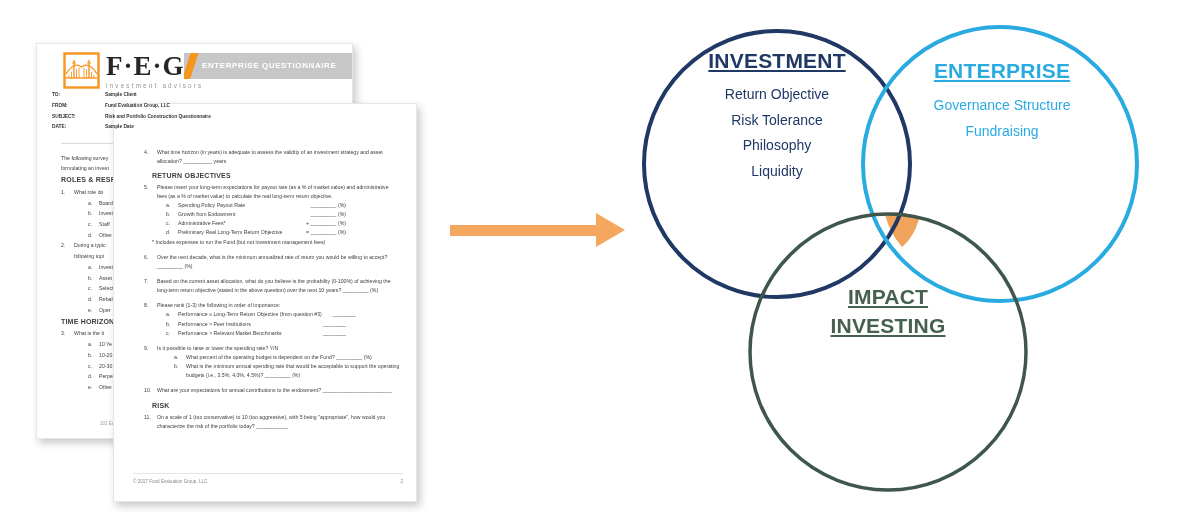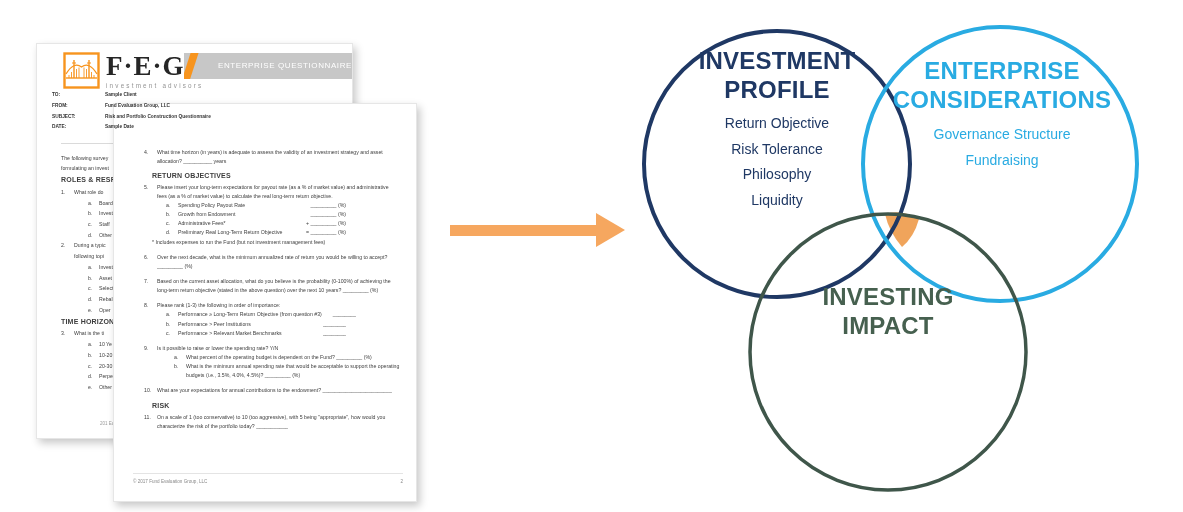--- a/index.html
+++ b/index.html
@@ -17,22 +17,22 @@
   .logo-badge{width:37px;height:37px;flex:none;}
   .brand-line{display:flex;align-items:flex-start;}
   .brand{font-family:"Liberation Serif",serif;font-weight:700;font-size:27px;line-height:29px;
          color:#262626;letter-spacing:1px;}
   .reg{font-size:7px;color:#444;margin-top:1px;}
   .tagline{font-size:6.3px;letter-spacing:2.2px;color:#949494;margin-top:1px;}
 
   
   .banner{position:absolute;left:147px;top:9px;right:0;height:26px;background:#C7C7C7;overflow:hidden;}
   .banner-slash{position:absolute;left:2px;top:-3px;width:8px;height:34px;transform:skewX(-18deg);}
-  .banner-text{display:block;padding-left:18px;line-height:26px;color:#fff;font-weight:400;
-               font-size:8px;letter-spacing:.6px;white-space:nowrap;margin-left:16px;}
+  .banner-text{display:block;padding-left:18px;line-height:26px;color:#fff;font-weight:700;
+               font-size:8px;letter-spacing:.6px;white-space:nowrap;}
 
   
   .memo{position:absolute;left:52px;top:92px;z-index:3;font-size:4.8px;color:#333;}
   .memo-row{display:flex;height:10.8px;align-items:flex-start;}
   .memo-label{width:53px;flex:none;font-weight:700;}
   .memo-value{font-weight:700;white-space:nowrap;}
 
   
   .rows{color:#3d3d3d;}
   .row{display:flex;align-items:baseline;margin-top:3px;line-height:1.18;white-space:nowrap;}
@@ -65,21 +65,21 @@
 
   
   .arrow-shaft{position:absolute;left:450px;top:225px;width:146px;height:11px;}
   .arrow-head{position:absolute;left:596px;top:213px;width:0;height:0;
               border-top:17.5px solid transparent;border-bottom:17.5px solid transparent;
               border-left-width:29px;border-left-style:solid;}
 
   
   .venn-svg{position:absolute;left:635px;top:8px;}
   .venn-label{position:absolute;transform:translateX(-50%);text-align:center;z-index:4;}
-  .venn-title{font-weight:700;font-size:24px;line-height:29px;letter-spacing:.2px;white-space:nowrap;}
+  .venn-title{font-weight:700;font-size:21px;line-height:29px;letter-spacing:.2px;white-space:nowrap;text-decoration:underline;}
   .venn-items{font-size:14px;}
   .venn-item{line-height:25.6px;white-space:nowrap;}
   .lbl-investment{left:777px;top:46px;}
   .lbl-investment .venn-items{margin-top:7px;}
   .lbl-enterprise{left:1002px;top:56px;}
   .lbl-enterprise .venn-items{margin-top:8px;}
   .lbl-impact{left:888px;top:282px;}
   .lbl-impact .venn-items{margin-top:8px;}
 </style>
 </head>
@@ -375,43 +375,41 @@
   <svg class="venn-svg" width="515" height="498" viewBox="0 0 515 498">
     <path d="M250,206 Q267,201 284,211 Q279,229 267,239 Q254,224 250,206 Z" style="fill: rgb(240, 164, 91);"></path>
     <circle cx="142" cy="156" r="133" fill="none" stroke-width="4" style="stroke: rgb(31, 56, 100);"></circle>
     <circle cx="365" cy="156" r="137" fill="none" stroke-width="4" style="stroke: rgb(41, 171, 226);"></circle>
     <circle cx="253" cy="344" r="138" fill="none" stroke-width="3.5" style="stroke: rgb(63, 86, 74);"></circle>
   </svg>
 
   <div class="venn-label lbl-investment" style="color: rgb(31, 56, 100);">
     <div class="venn-title">
       <div>INVESTMENT</div>
-      <div>PROFILE</div>
     </div>
     <div class="venn-items">
 
     <div class="venn-item">Return Objective</div>
         <div class="venn-item">Risk Tolerance</div>
         <div class="venn-item">Philosophy</div>
         <div class="venn-item">Liquidity</div>
       </div>
   </div>
 
   <div class="venn-label lbl-enterprise" style="color: rgb(41, 171, 226);">
     <div class="venn-title">
       <div>ENTERPRISE</div>
-      <div>CONSIDERATIONS</div>
     </div>
     <div class="venn-items">
 
     <div class="venn-item">Governance Structure</div>
         <div class="venn-item">Fundraising</div>
       </div>
   </div>
 
   <div class="venn-label lbl-impact" style="color: rgb(70, 96, 79);">
     <div class="venn-title">
+      <div>IMPACT</div>
       <div>INVESTING</div>
-      <div>IMPACT</div>
     </div>
   </div>
 
 </div>
 
 </body></html>

